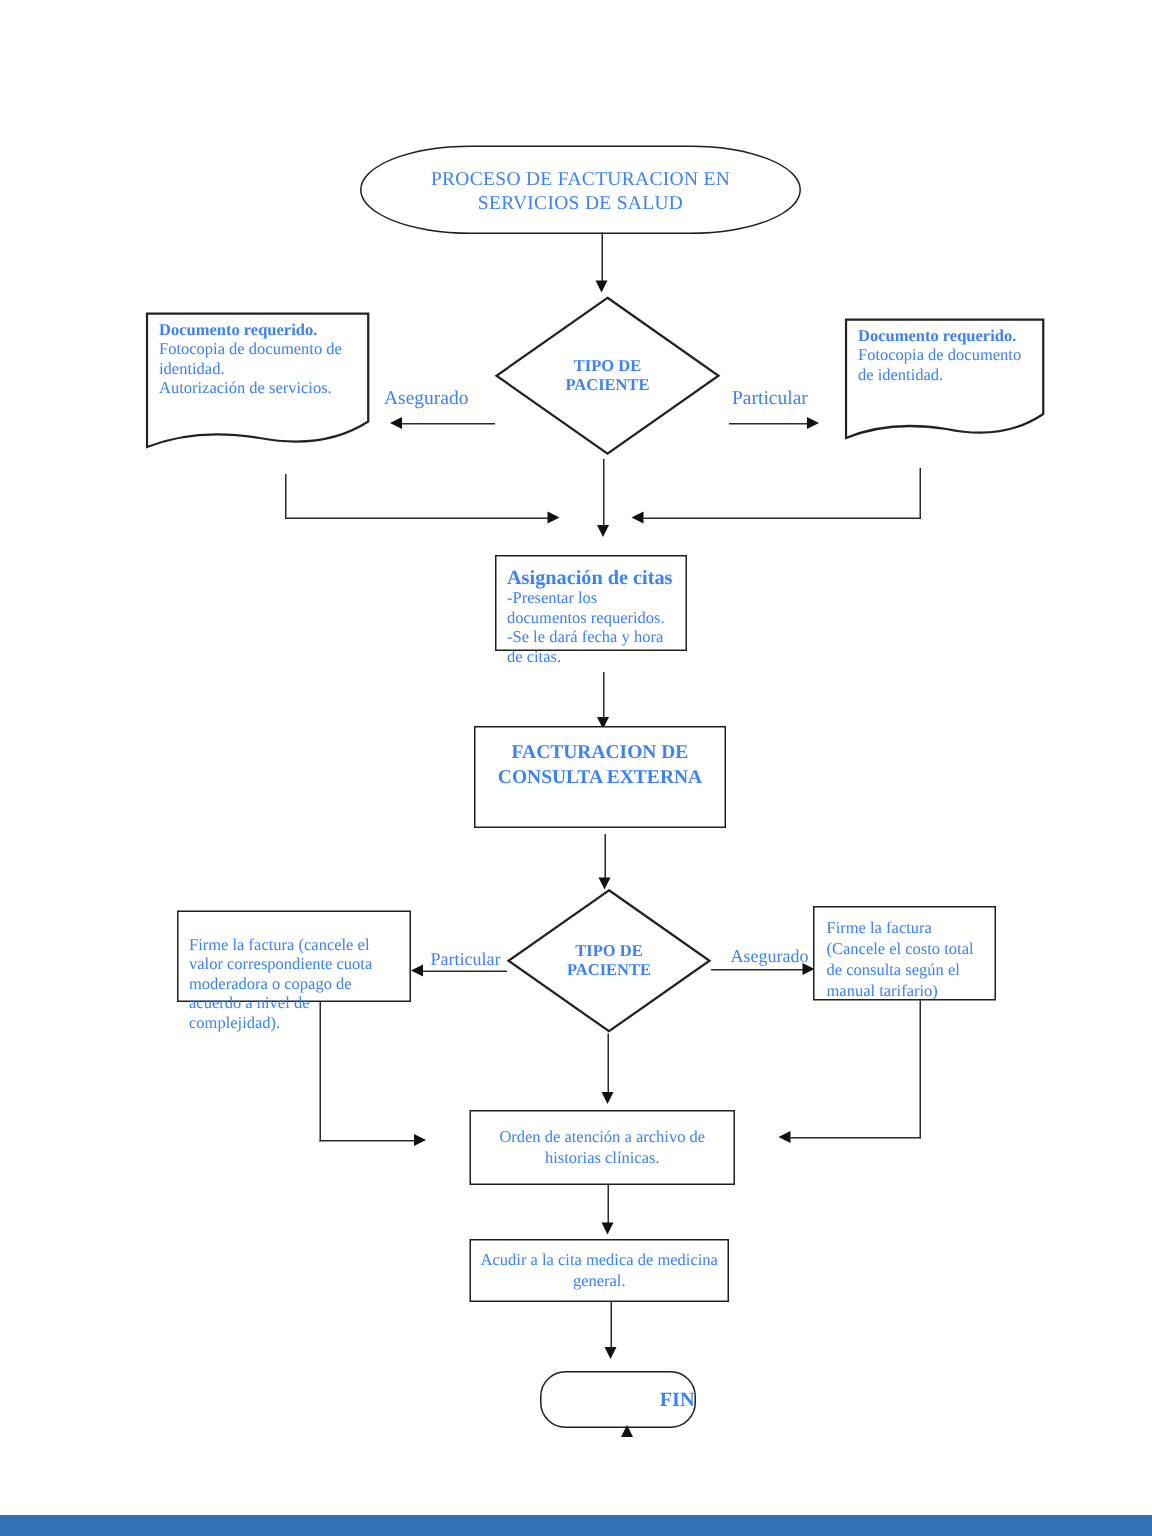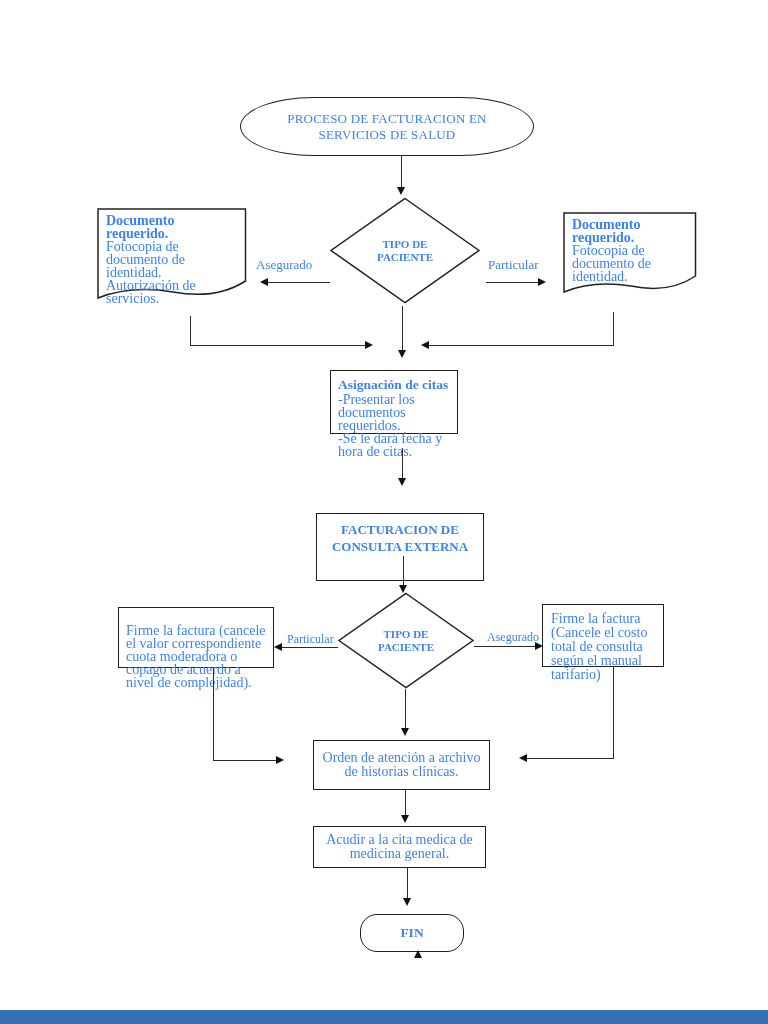--- a/index.html
+++ b/index.html
@@ -24,21 +24,21 @@
   .hline{position:absolute;height:1.4px;background:#2a2a2a;}
   
   .ah{position:absolute;width:0;height:0;}
   .ah-down {border-left:4.5px solid transparent;border-right:4.5px solid transparent;border-top:8px solid #111;}
   .ah-up   {border-left:4.5px solid transparent;border-right:4.5px solid transparent;border-bottom:8px solid #111;}
   .ah-left {border-top:4.5px solid transparent;border-bottom:4.5px solid transparent;border-right:8px solid #111;}
   .ah-right{border-top:4.5px solid transparent;border-bottom:4.5px solid transparent;border-left:8px solid #111;}
   
   .t-title{font-size:13px;line-height:16px;letter-spacing:.2px;}
   .t-bold{font-weight:bold;}
-  .t-small{font-size:14px;line-height:13px;}
+  .t-small{font-size:11px;line-height:13px;}
   .t-diamond{font-size:11px;line-height:13px;font-weight:bold;text-align:center;}
   .t-branch{font-size:13px;}
   .centered{display:flex;align-items:center;justify-content:center;text-align:center;}
   .doc-text{position:absolute;left:9px;top:6px;right:7px;}
   .footer-bar{position:absolute;left:0;width:768px;height:14px;bottom:0;}
 </style>
 </head>
 <body>
 
 <div id="page">
@@ -99,21 +99,21 @@
 
   <div class="box" style="left:330px;top:370px;width:128px;height:64px;padding:5px 7px;">
     <div class="t-bold" style="font-size:13.5px;line-height:17px;">Asignación de citas</div>
     <div class="t-small">-Presentar los documentos requeridos.</div>
     <div class="t-small">-Se le dará fecha y hora de citas.</div>
   </div>
 
   <div class="vline" style="left:402px;top:448px;height:31px;"></div>
   <div class="ah ah-down" style="left:398px;top:478px;"></div>
 
-  <div class="box centered" style="left:316px;top:513px;width:168px;height:68px;align-items:flex-start;padding-top:7px;">
+  <div class="box centered" style="left:316px;top:484px;width:168px;height:68px;align-items:flex-start;padding-top:7px;">
     <span class="t-bold" style="font-size:13px;line-height:17px;width:150px;display:inline-block;text-align:center;">FACTURACION DE CONSULTA EXTERNA</span>
   </div>
 
   <div class="vline" style="left:403px;top:556px;height:30px;"></div>
   <div class="ah ah-down" style="left:399px;top:585px;"></div>
 
   <svg class="shape-svg" style="left:337px;top:592px;" width="138" height="97" viewBox="0 0 138 97">
     <polygon points="69,1.5 136,48.5 69,95.5 2,48.5"></polygon>
   </svg>
   <div class="abs centered t-diamond" style="left:337px;top:592px;width:138px;height:97px;">
@@ -154,20 +154,20 @@
   <div class="vline" style="left:405px;top:790px;height:26px;"></div>
   <div class="ah ah-down" style="left:401px;top:815px;"></div>
 
   <div class="box centered t-small" style="left:313px;top:826px;width:173px;height:42px;line-height:14px;">
     <span style="width:166px;display:inline-block;">Acudir a la cita medica de medicina general.</span>
   </div>
 
   <div class="vline" style="left:407px;top:868px;height:31px;"></div>
   <div class="ah ah-down" style="left:403px;top:898px;"></div>
 
-  <div class="terminator t-bold" style="left:360px;top:914px;width:102px;height:36px;border-radius:17px;font-size:13.5px;">
+  <div class="terminator t-bold" style="left:360px;top:914px;width:102px;height:36px;border-radius:17px;font-size:13.5px;justify-content:flex-end;">
     <span>FIN</span>
   </div>
   <div class="ah ah-up" style="left:414px;top:950px;"></div>
 
   <div class="footer-bar" style="background: rgb(52, 112, 180);"></div>
 
 </div>
 
 </body></html>

